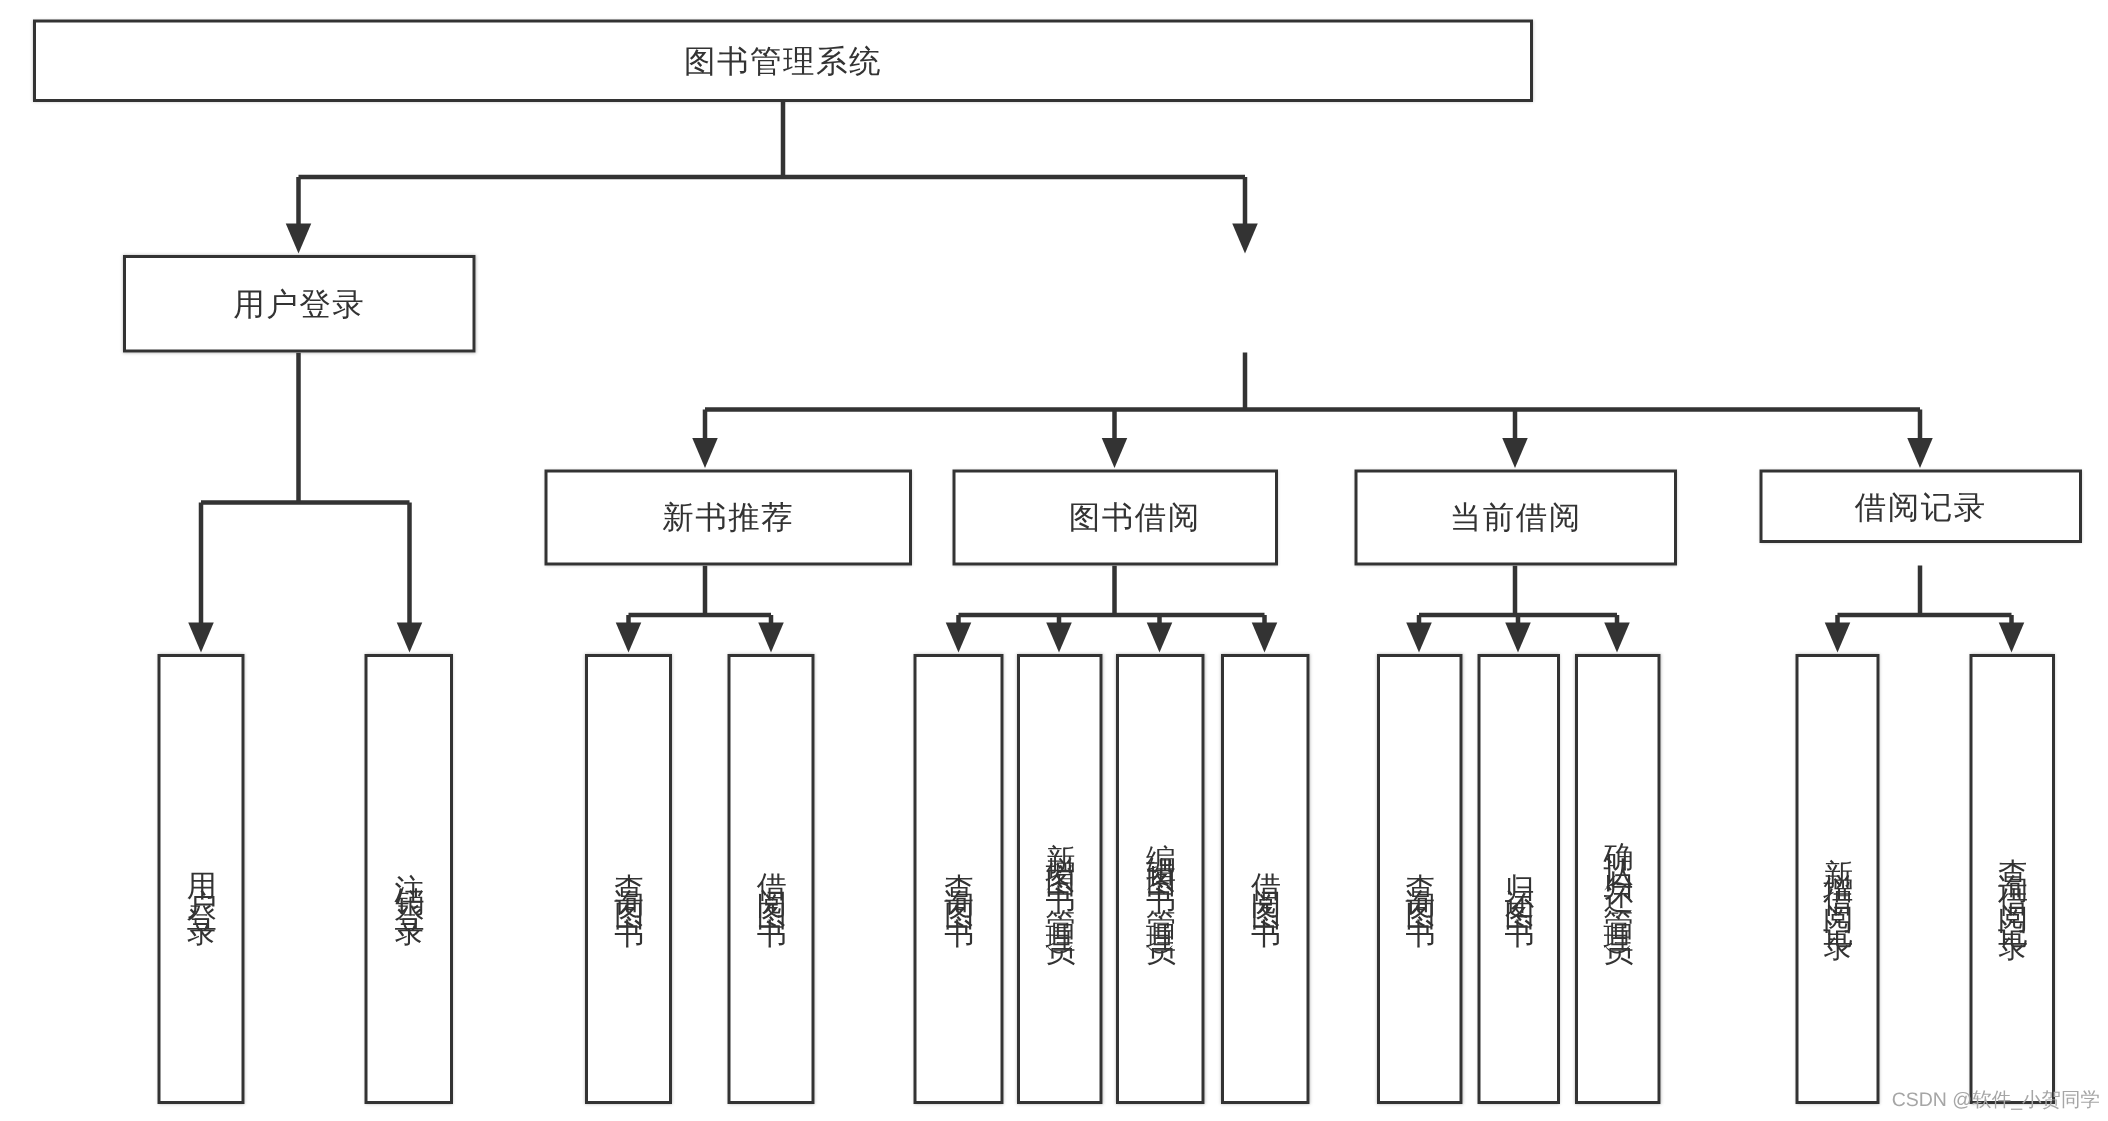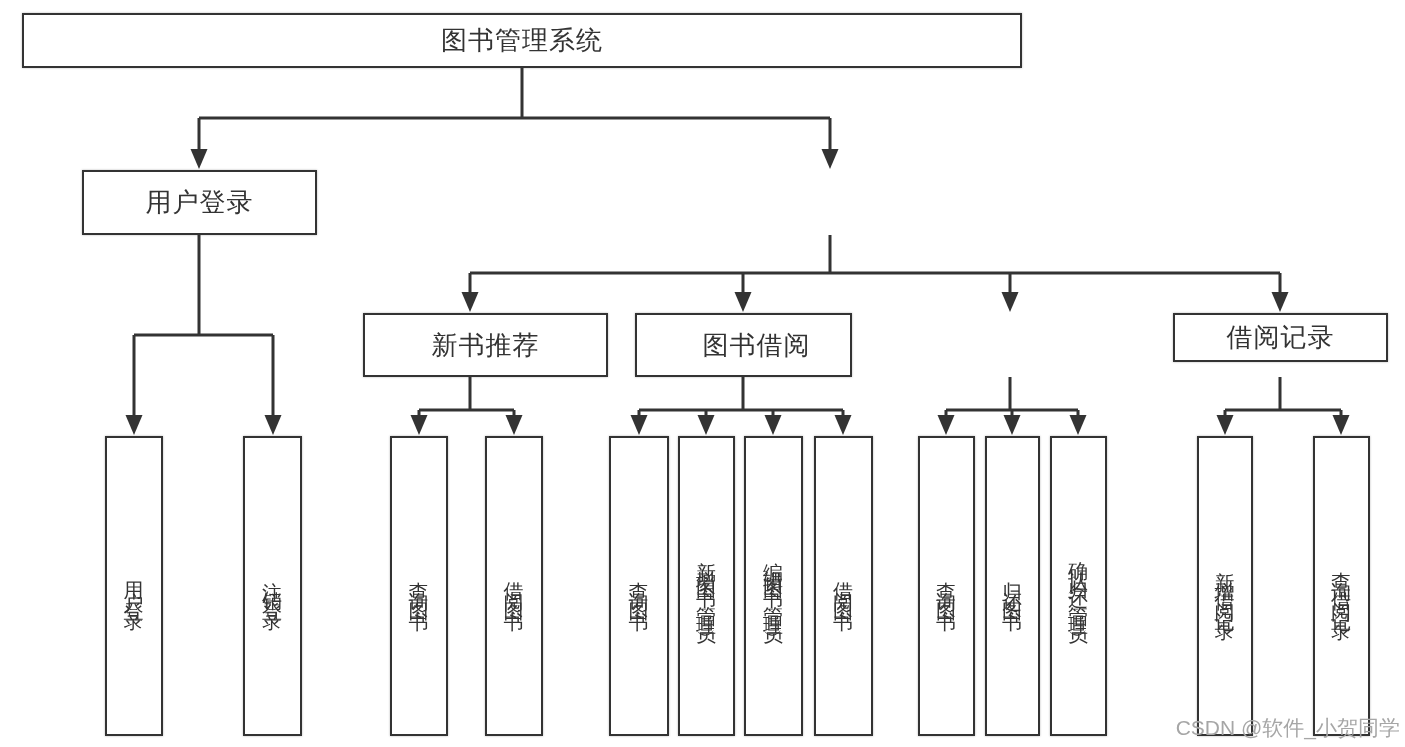--- a/index.html
+++ b/index.html
@@ -38,41 +38,41 @@
   }
   .node{
     position:absolute;
     box-sizing:border-box;
     border:2px solid var(--line);
     background:var(--box-background);
     color:var(--text);
     display:flex;
     align-items:center;
     justify-content:center;
-    font-size:26px;
+    font-size:21px;
     letter-spacing:1px;
     box-shadow:0 0 2px rgba(51,51,51,0.35);
     text-align:center;
   }
   .leaf{
     writing-mode:vertical-rl;
     text-orientation:mixed;
     font-size:20px;
     letter-spacing:10px;
     line-height:1;
   }
   .leaf.long{
     letter-spacing:9px;
   }
   .watermark{
     position:absolute;
     right:5px;
     bottom:5px;
     color:var(--watermark);
-    font-size:21px;
+    font-size:13px;
     z-index:5;
     white-space:nowrap;
     margin-top:16px;
   }
 
   
   .n-root{left:22px;  top:13px;  width:1000px; height:55px;}
   .n-l2a {left:82px;  top:170px; width:235px;  height:65px;}
   .n-l2b {left:712px; top:170px; width:235px;  height:65px;}
   .n-l3a {left:363px; top:313px; width:245px;  height:64px;}
@@ -134,20 +134,21 @@
         <use href="#ah" x="1341" y="435"></use>
     </g>
   </svg>
 
   <div class="node n-root">图书管理系统</div>
 
   <div class="node n-l2a">用户登录</div>
 
   <div class="node n-l3a">新书推荐</div>
   <div class="node n-l3b">图书借阅</div>
+  <div class="node n-l3c">当前借阅</div>
   <div class="node n-l3d">借阅记录</div>
 
   <div class="node leaf lf lf-1">用户登录</div>
   <div class="node leaf lf lf-2">注销登录</div>
 
   <div class="node leaf lf lf-3">查询图书</div>
   <div class="node leaf lf lf-4">借阅图书</div>
 
   <div class="node leaf lf lf-5">查询图书</div>
   <div class="node leaf long lf lf-6">新增图书（管理员）</div>

